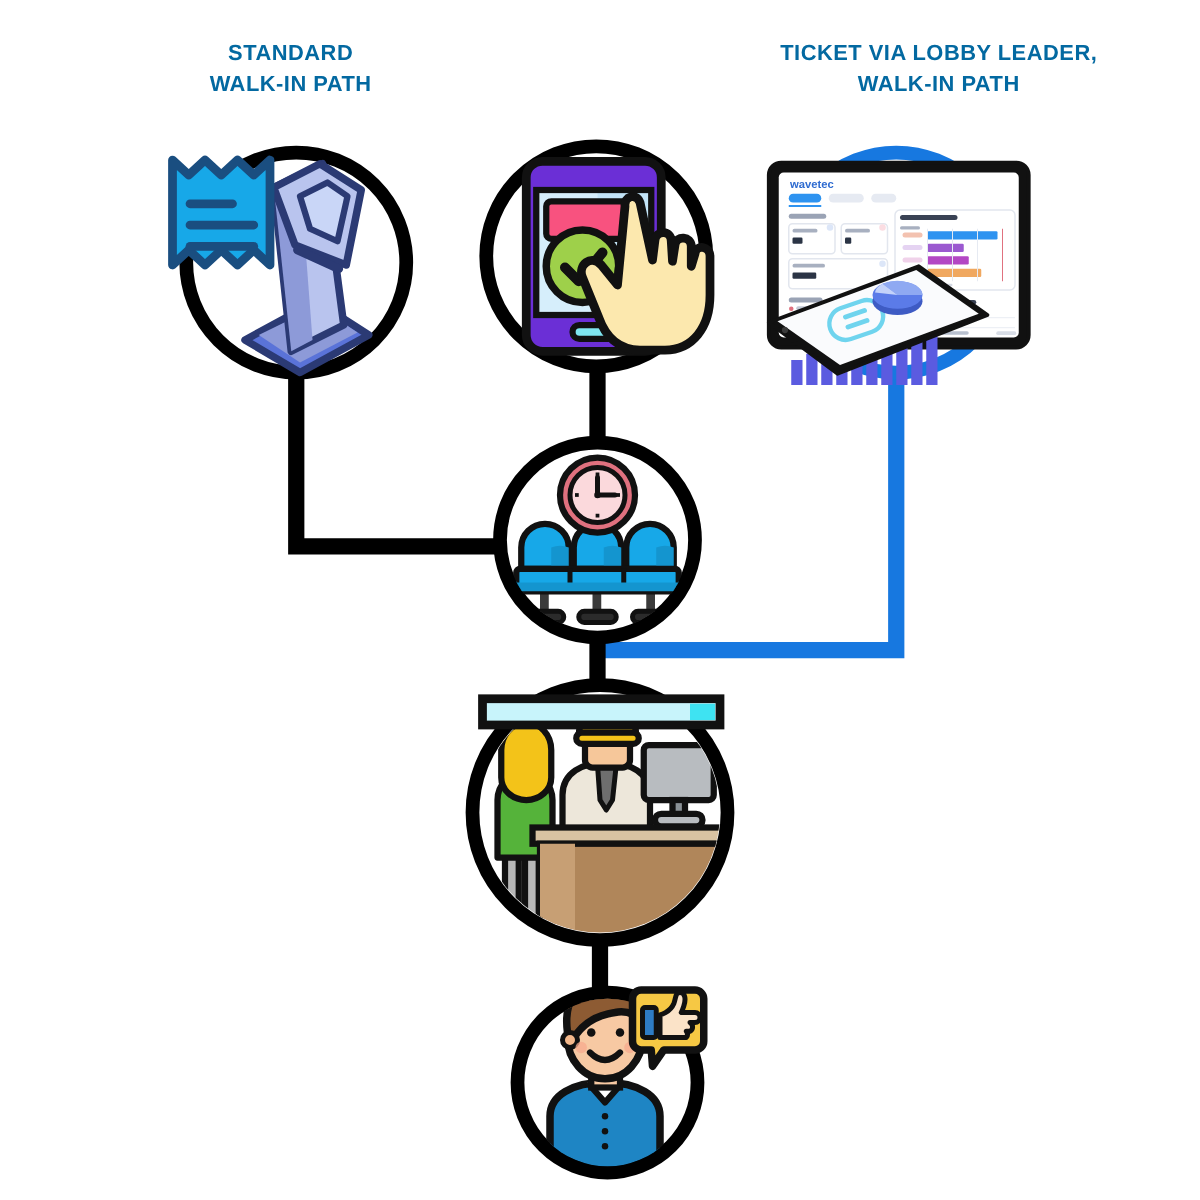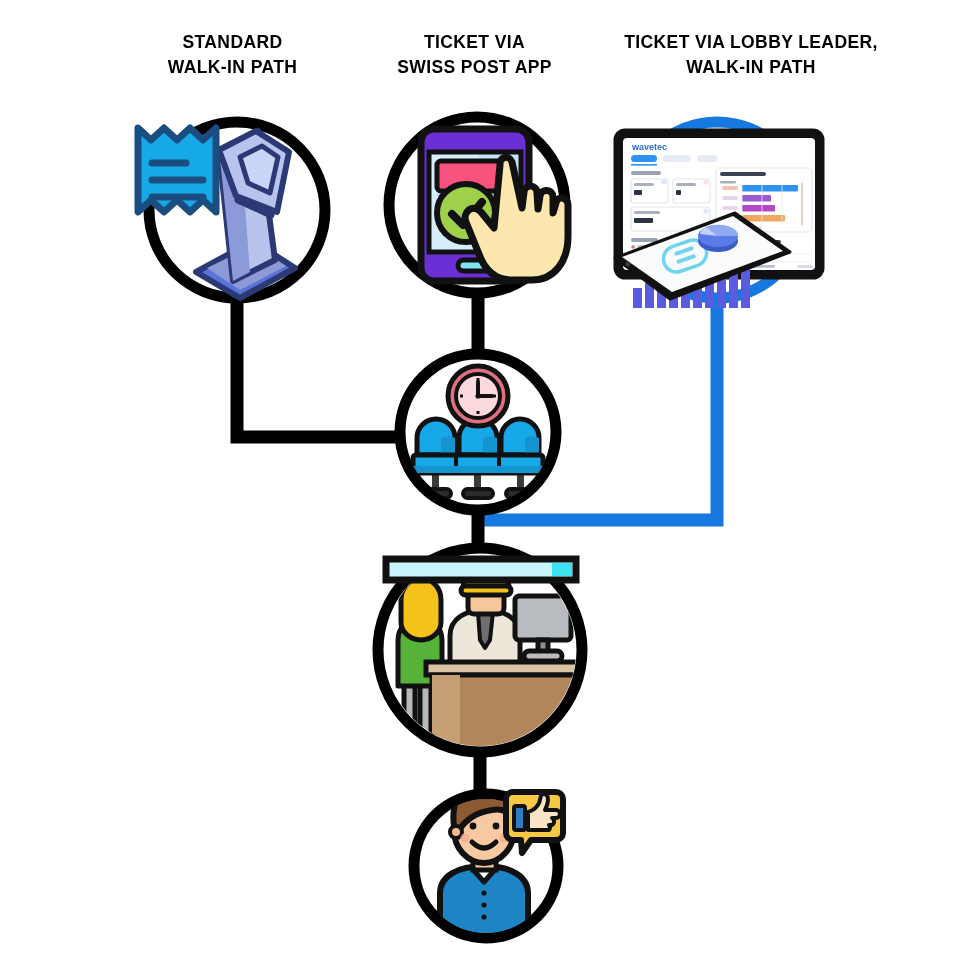--- a/index.html
+++ b/index.html
@@ -29,21 +29,21 @@
     height: 100px;
   }
   .heading {
     position: absolute;
     text-align: center;
     font-family: "Liberation Sans", sans-serif;
     font-weight: 700;
     font-size: 17.5px;
     line-height: 25px;
     letter-spacing: 0.4px;
-    color: #000000;
+    color: #0369a1;
     white-space: pre-line;
   }
   #h1 { left: 105px; top: 30px; width: 255px; }
   #h2 { left: 352px; top: 30px; width: 245px; }
   #h3 { left: 596px; top: 30px; width: 310px; }
 
   svg#diagram {
     position: absolute;
     left: 0;
     top: 0;
@@ -53,22 +53,20 @@
   }
 </style>
 </head>
 <body>
 
 <div id="stage">
 
   <div class="headings">
     <div class="heading" id="h1">STANDARD
 WALK-IN PATH</div>
-    <div class="heading" id="h2">TICKET VIA
-SWISS POST APP</div>
     <div class="heading" id="h3">TICKET VIA LOBBY LEADER,
 WALK-IN PATH</div>
   </div>
 
   <svg id="diagram" viewBox="0 0 960 960" xmlns="http://www.w3.org/2000/svg">
 
     <defs>
       <clipPath id="clipKiosk">
           <circle cx="237" cy="210" r="83"></circle>
         </clipPath>

